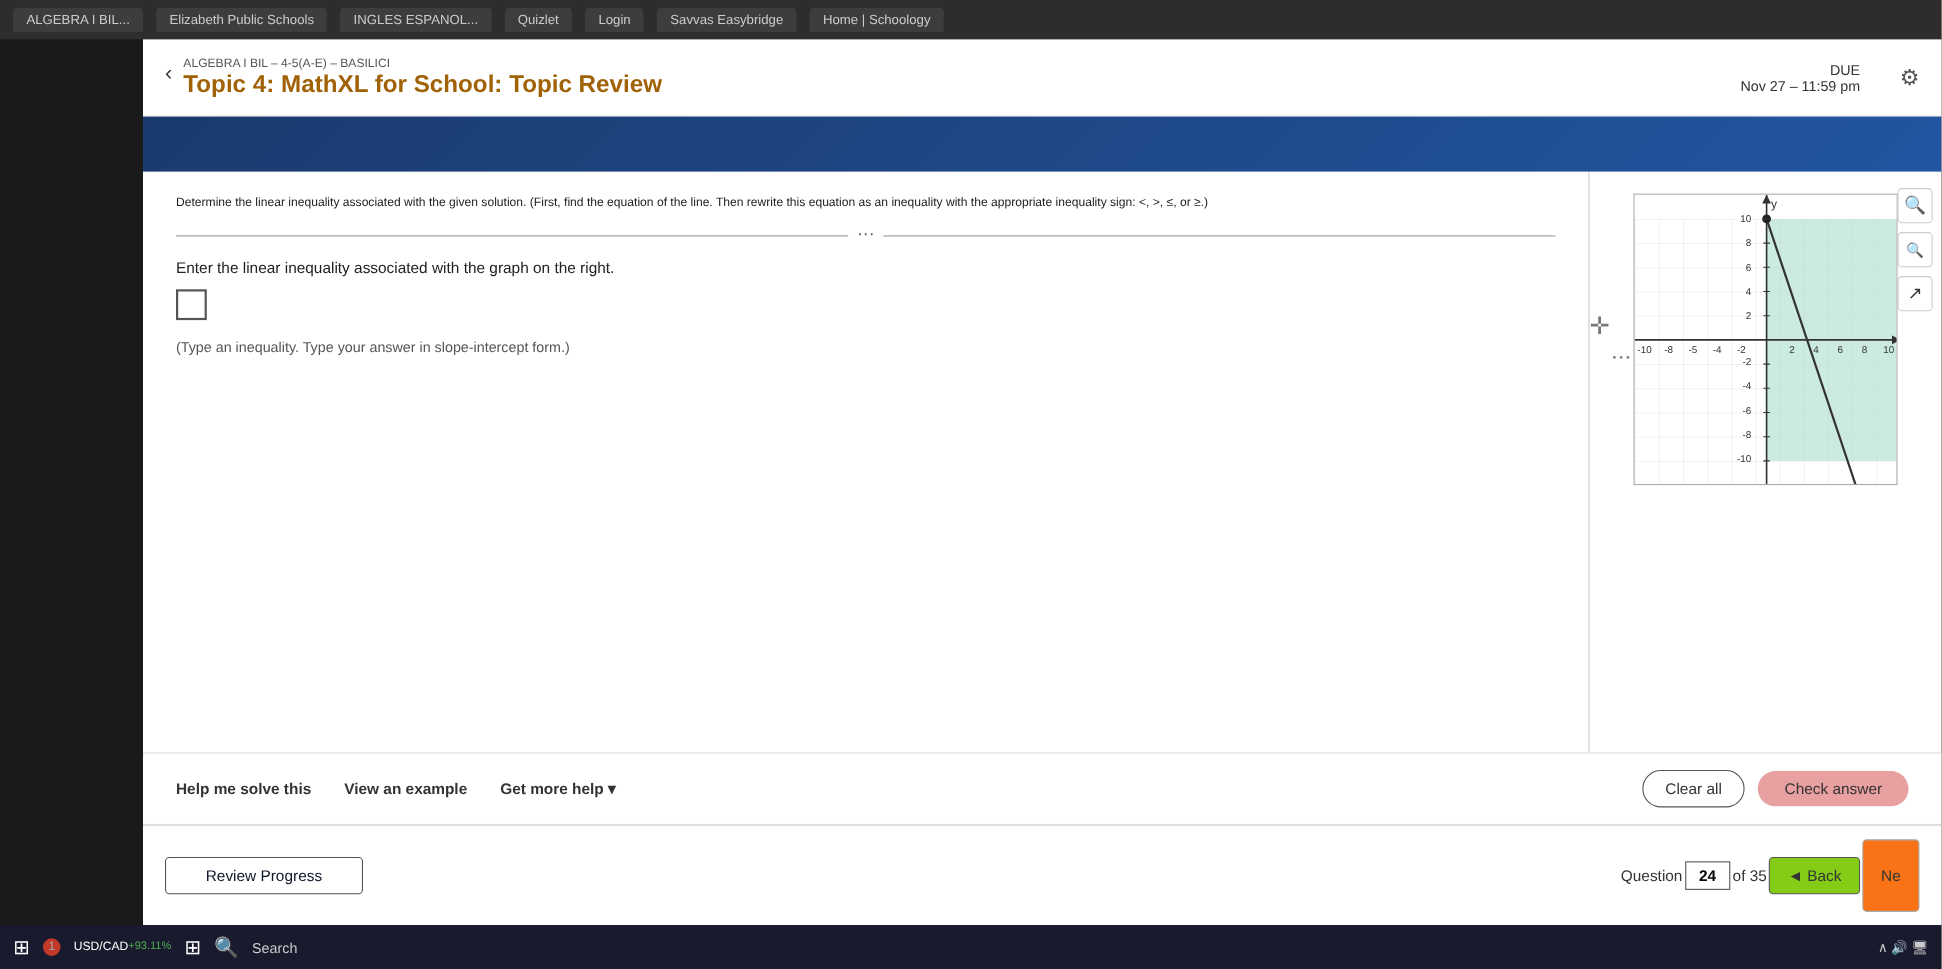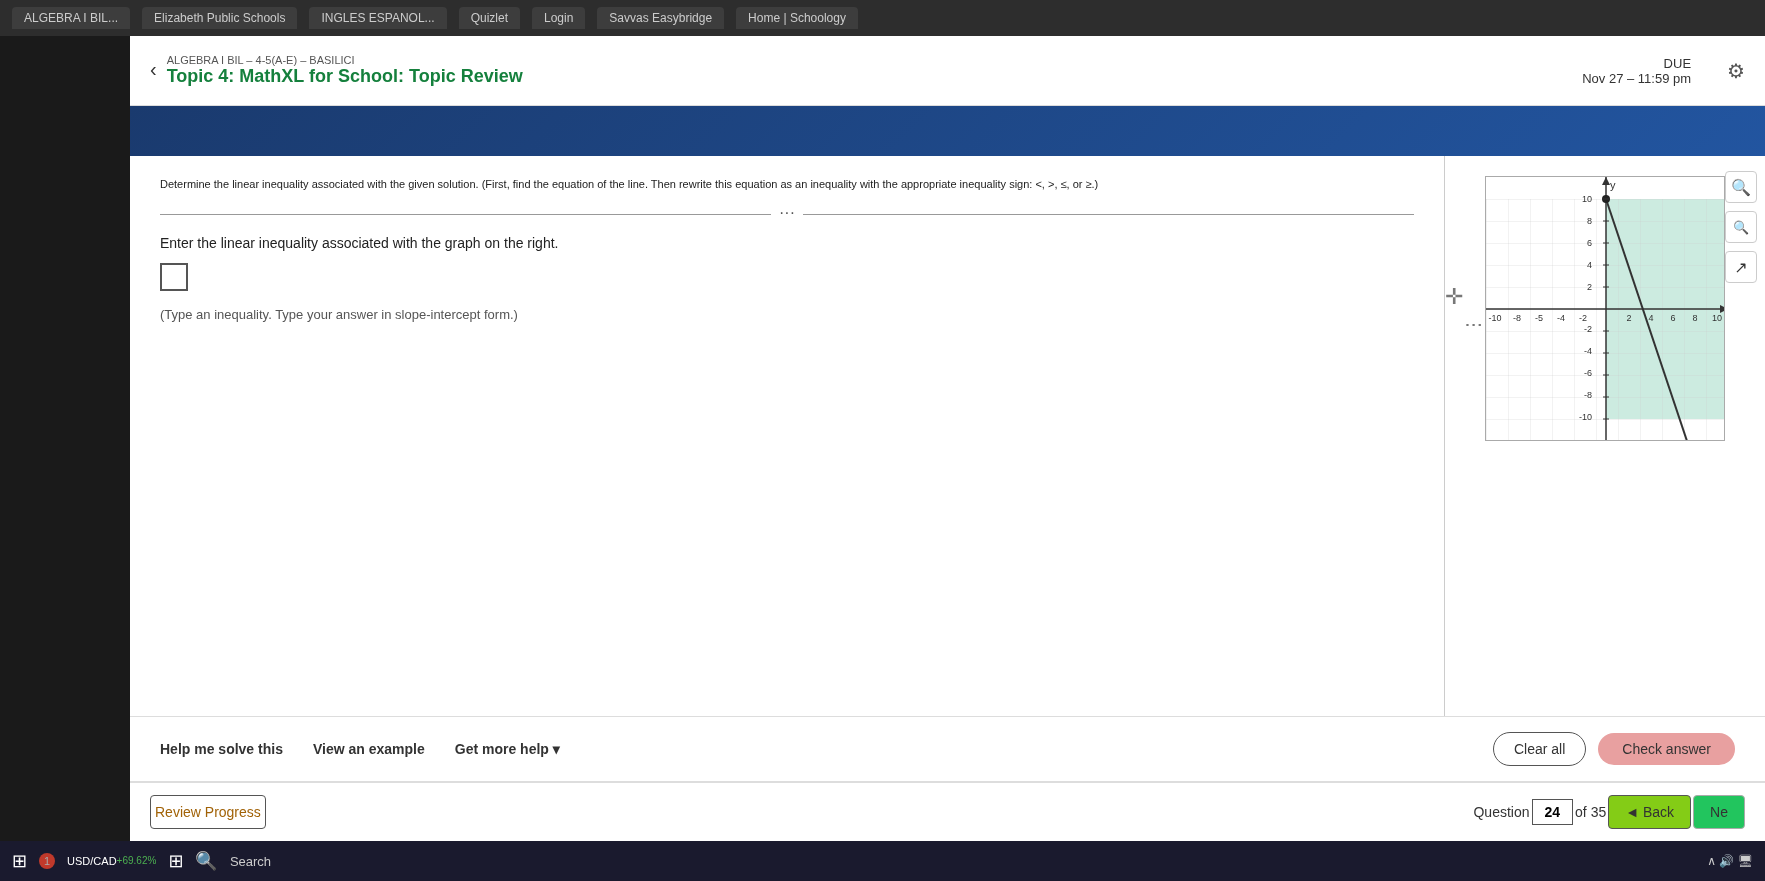--- a/index.html
+++ b/index.html
@@ -44,22 +44,22 @@
       cursor: pointer;
       margin-top: 4px;
     }
     .header-title-block { }
     .header-subtitle {
       font-size: 11px;
       color: #555;
       font-weight: normal;
     }
     .header-title {
-      font-size: 18px;
-      color: #15803d;
+      font-size: 22px;
+      color: #a16207;
       font-weight: bold;
     }
     .header-due {
       text-align: right;
       font-size: 13px;
       color: #333;
     }
     .header-due-label { font-weight: normal; }
     .settings-icon {
       font-size: 20px;
@@ -220,27 +220,27 @@
     .footer {
       background: white;
       border-top: 2px solid #ddd;
       padding: 12px 20px;
       display: flex;
       align-items: center;
       justify-content: space-between;
     }
 
     .review-progress-btn {
-      padding: 8px 4px;
+      padding: 8px 36px;
       border: 1px solid #555;
       background: white;
       border-radius: 4px;
       font-size: 14px;
       cursor: pointer;
-      color: #a16207;
+      color: #0f172a;
     }
 
     .nav-controls {
       display: flex;
       align-items: center;
       gap: 2px;
     }
 
     .question-label {
       font-size: 14px;
@@ -268,23 +268,23 @@
       border-radius: 4px;
       font-size: 14px;
       cursor: pointer;
       color: #333;
       display: flex;
       align-items: center;
       gap: 6px;
     }
 
     .nav-btn-next {
-      padding: 8px 16px;
+      padding: 24px 16px;
       border: 1px solid #aaa;
-      background: #22c55e;
+      background: #f97316;
       border-radius: 4px;
       font-size: 14px;
       cursor: pointer;
       color: #333;
     }
 
     
     .taskbar {
       background: #1a1a2e;
       height: 40px;
@@ -484,21 +484,21 @@
   </div>
 </div>
 
 <div class="taskbar">
   <div style="display:flex; align-items:center; gap:6px;">
     <span style="font-size:18px; color:white;">⊞</span>
   </div>
   <span style="font-size:11px; color:#aaa; background:#c0392b; border-radius:50%; width:16px; height:16px; display:flex; align-items:center; justify-content:center;">1</span>
   <div class="taskbar-stock">
     <span class="stock-name">USD/CAD</span>
-    <span class="stock-change">+69.62%</span>
+    <span class="stock-change">+93.11%</span>
   </div>
   <span class="taskbar-icon">⊞</span>
   <span class="taskbar-icon">🔍</span>
   <span style="font-size:13px; color:#ccc;">Search</span>
   <div class="taskbar-right">
     <span>∧ 🔊 🖥</span>
   </div>
 </div>
 
 </body></html>

